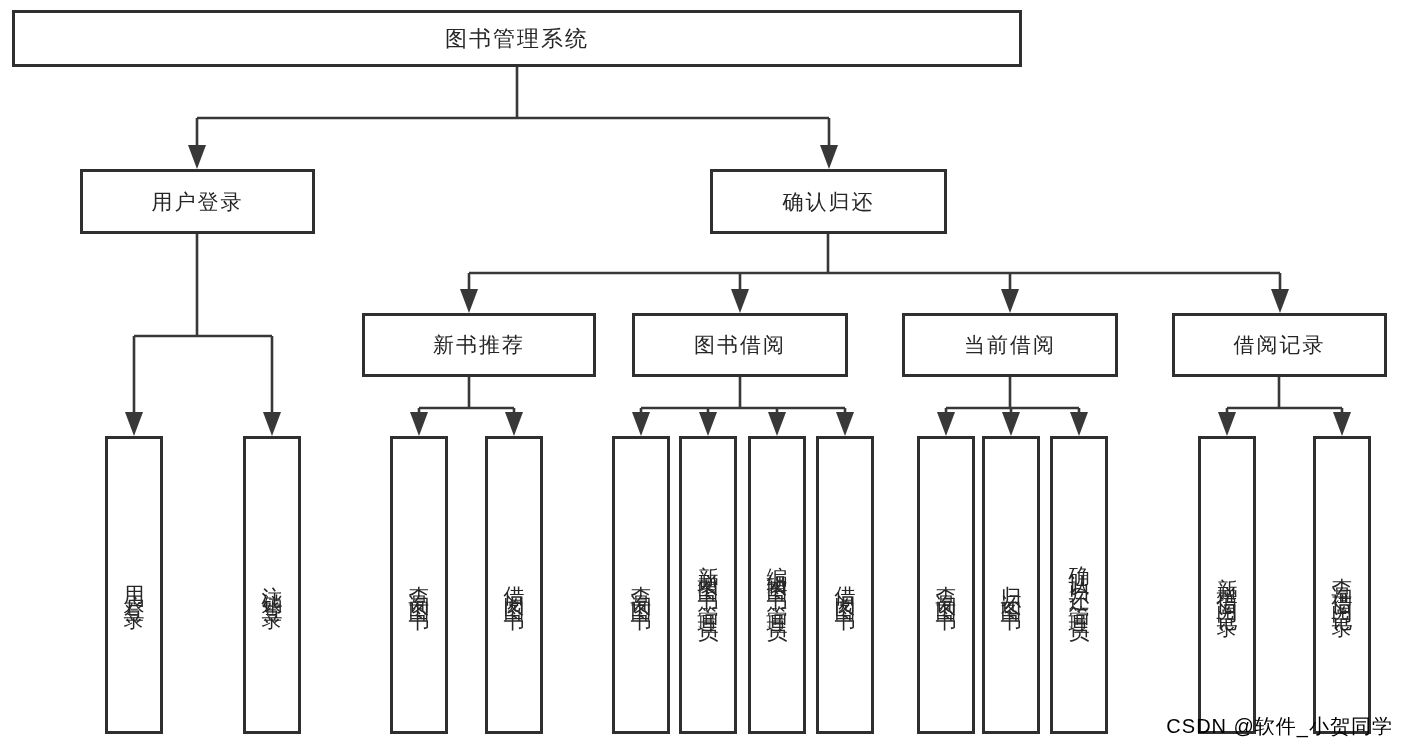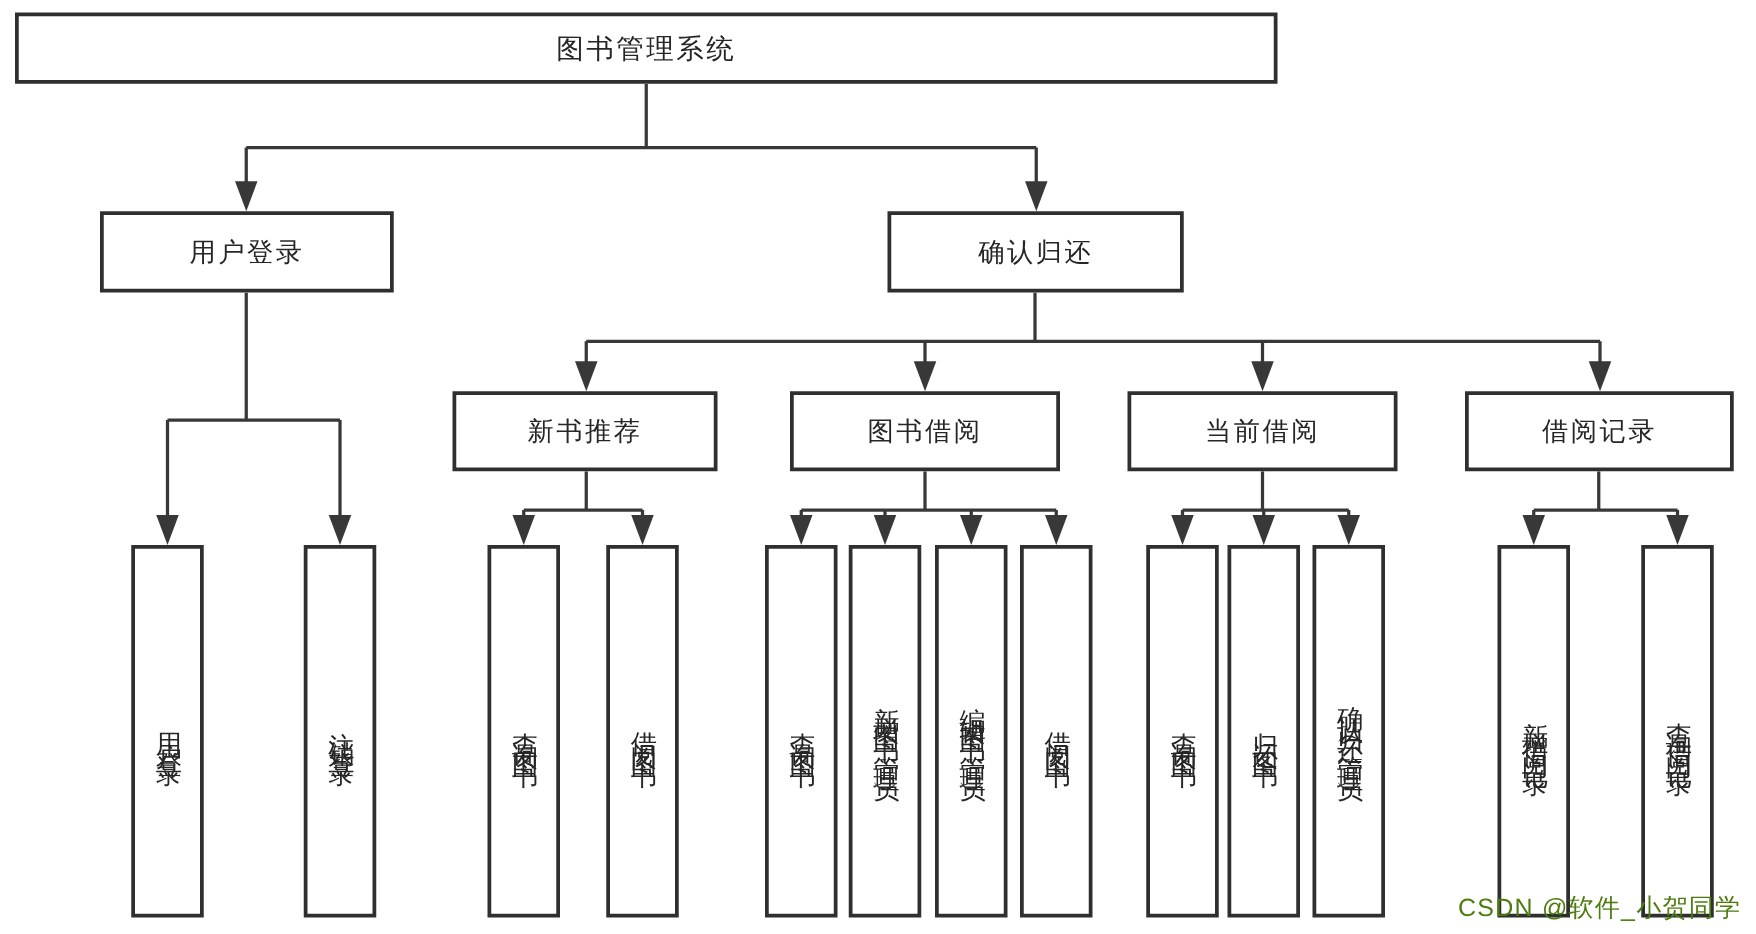--- a/index.html
+++ b/index.html
@@ -52,21 +52,21 @@
     font-size: 21px;
     letter-spacing: 8px;
     white-space: normal;
   }
   #watermark {
     position: absolute;
     right: 12px;
     bottom: 7px;
     font-size: 20px;
     letter-spacing: 1px;
-    color: #4d7c0f;
+    color: #000000;
     z-index: 5;
   }
 </style>
 </head>
 <body>
 
 <div id="canvas">
 
   <svg id="connectors" viewBox="0 0 1405 747" xmlns="http://www.w3.org/2000/svg">
 
@@ -122,21 +122,21 @@
     <span class="lbl">图书管理系统</span>
   </div>
 
   <div class="node mid" style="left:80px; top:169px; width:235px; height:65px">
     <span class="lbl">用户登录</span>
   </div>
   <div class="node mid" style="left:710px; top:169px; width:237px; height:65px">
     <span class="lbl">确认归还</span>
   </div>
 
-  <div class="node mid" style="left:362px; top:313px; width:212px; height:64px">
+  <div class="node mid" style="left:362px; top:313px; width:234px; height:64px">
     <span class="lbl">新书推荐</span>
   </div>
   <div class="node mid" style="left:902px; top:313px; width:216px; height:64px">
     <span class="lbl">当前借阅</span>
   </div>
   <div class="node mid" style="left:632px; top:313px; width:216px; height:64px">
     <span class="lbl">图书借阅</span>
   </div>
   <div class="node mid" style="left:1172px; top:313px; width:215px; height:64px">
     <span class="lbl">借阅记录</span>

